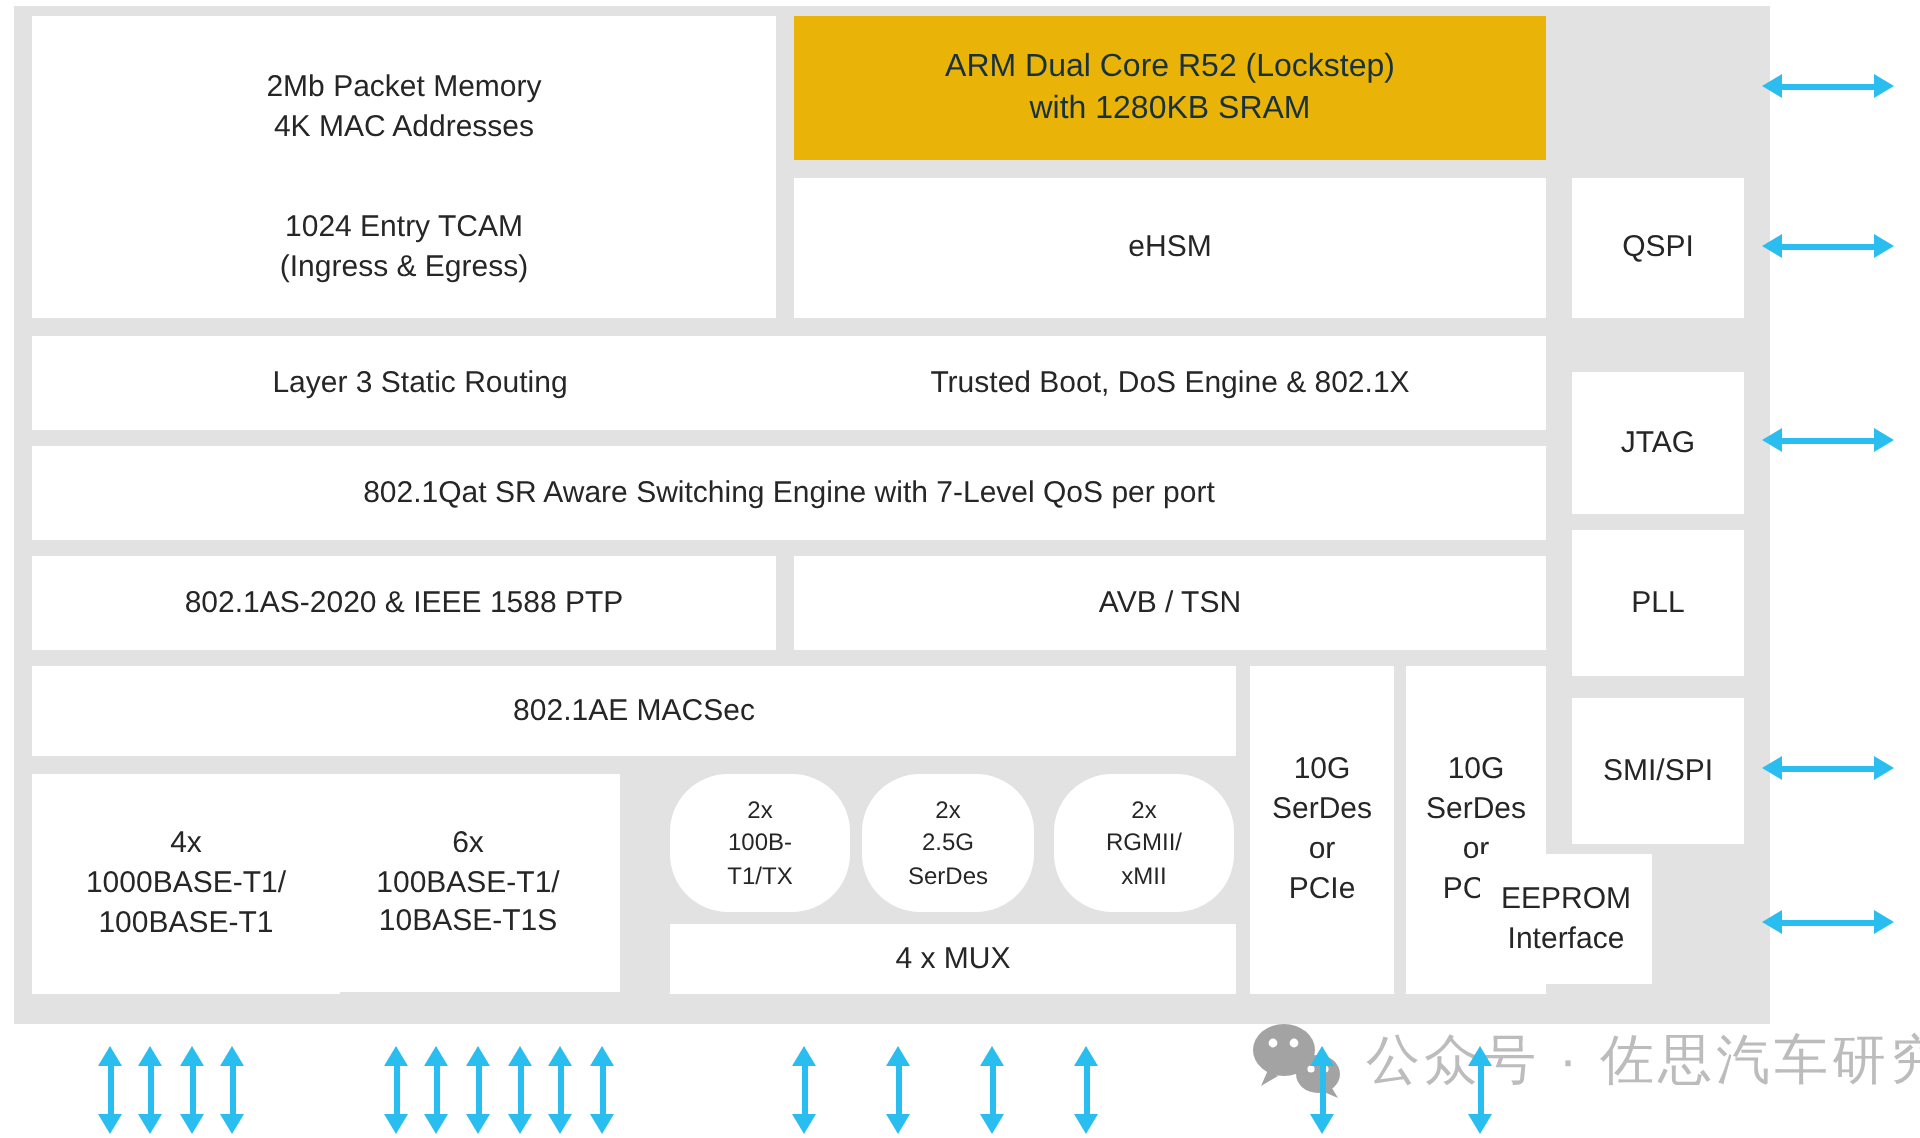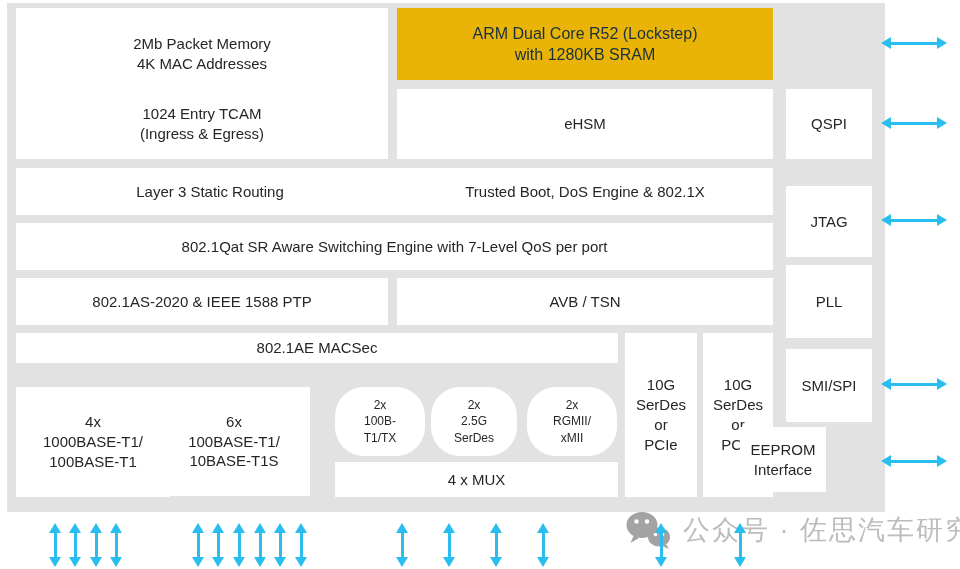--- a/index.html
+++ b/index.html
@@ -46,21 +46,21 @@
   <div class="block" style="left:397px;top:89px;width:376px;height:70px">eHSM</div>
 
   <div class="block" style="left:16px;top:168px;width:388px;height:47px">Layer 3 Static Routing</div>
   <div class="block" style="left:397px;top:168px;width:376px;height:47px">Trusted Boot, DoS Engine &amp; 802.1X</div>
 
   <div class="block" style="left:16px;top:223px;width:757px;height:47px">802.1Qat SR Aware Switching Engine with 7-Level QoS per port</div>
 
   <div class="block" style="left:16px;top:278px;width:372px;height:47px">802.1AS-2020 &amp; IEEE 1588 PTP</div>
   <div class="block" style="left:397px;top:278px;width:376px;height:47px">AVB / TSN</div>
 
-  <div class="block" style="left:16px;top:333px;width:602px;height:30px">802.1AE MACSec</div>
+  <div class="block" style="left:16px;top:333px;width:602px;height:45px">802.1AE MACSec</div>
 
   <div class="block" style="left:16px;top:387px;width:154px;height:110px">4x
 1000BASE-T1/
 100BASE-T1</div>
   <div class="block" style="left:158px;top:387px;width:152px;height:109px">6x
 100BASE-T1/
 10BASE-T1S</div>
   <div class="block small" style="left:335px;top:387px;width:90px;height:69px">2x
 100B-
 T1/TX</div>

